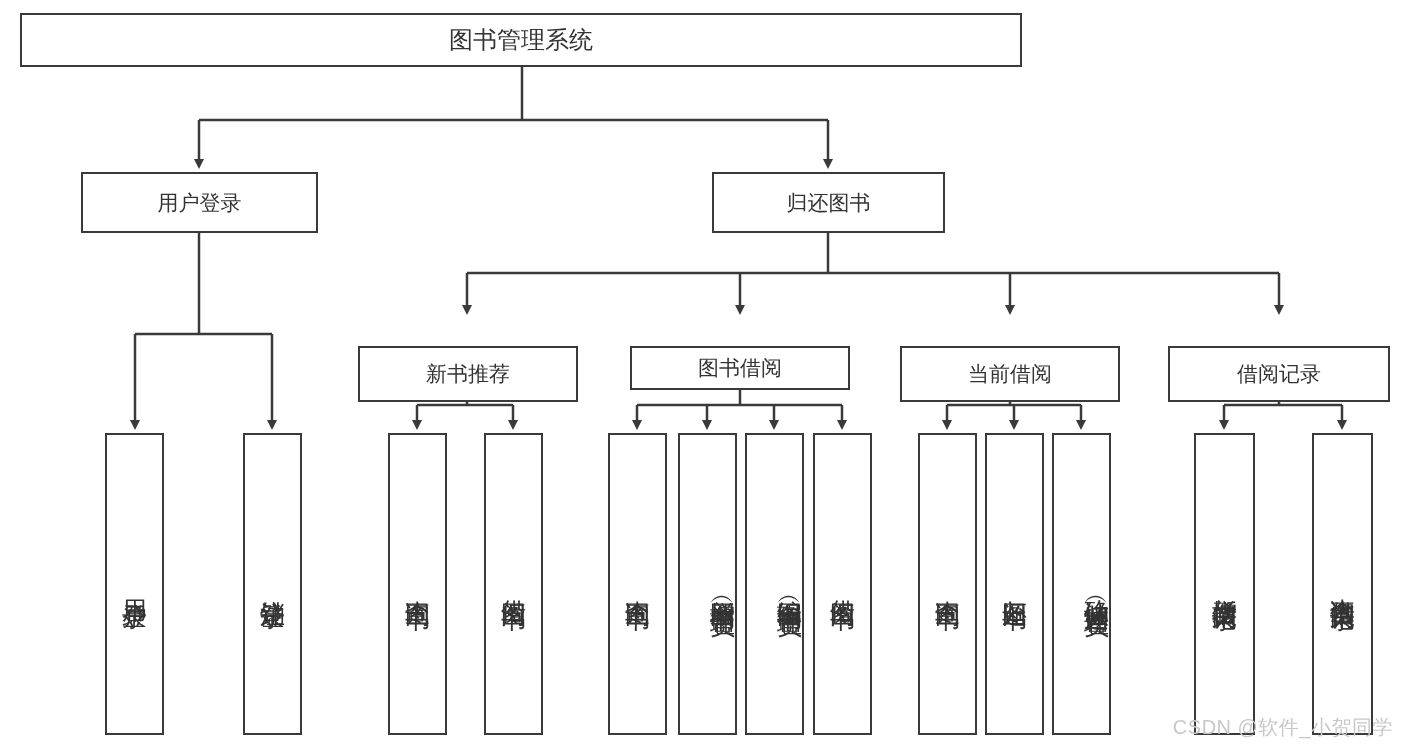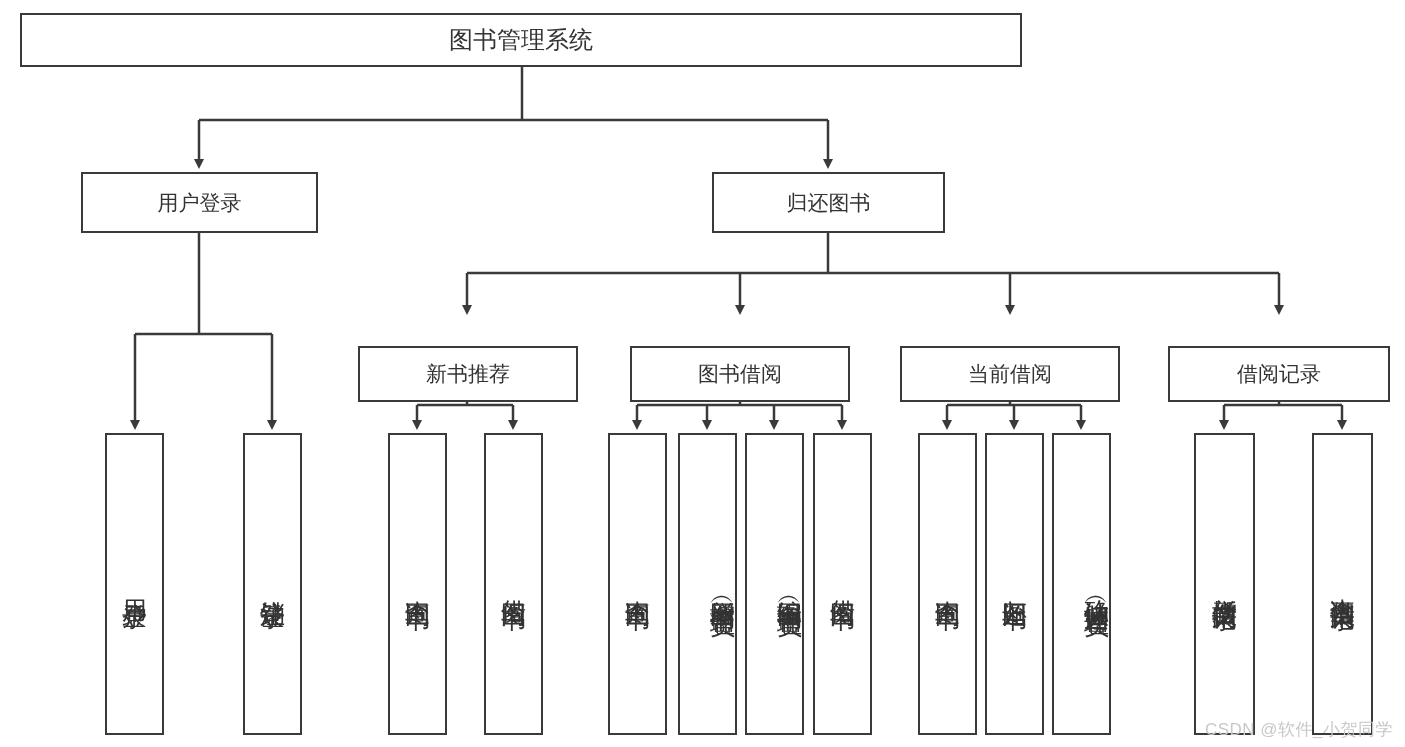--- a/index.html
+++ b/index.html
@@ -22,21 +22,21 @@
   .node.leaf{
     writing-mode:vertical-rl;text-orientation:upright;
     font-size:25px;letter-spacing:2px;
     align-items:flex-start;justify-content:center;
     padding-top:10px;line-height:1.0;
   }
   .node.leaf.centered{align-items:center;padding-top:0;}
   svg.wires{position:absolute;left:0;top:0;width:1405px;height:747px;pointer-events:none;}
   .watermark{
     position:absolute;right:12px;bottom:6px;
-    font-size:17px;color:#c8c8c8;white-space:nowrap;
+    font-size:20px;color:#c8c8c8;white-space:nowrap;
     letter-spacing:0.5px;
   }
 </style>
 </head>
 <body>
 
 <div id="diagram">
   <svg class="wires" viewBox="0 0 1405 747">
     <defs>
       <marker id="arrow" markerWidth="12" markerHeight="12" refX="1" refY="5" orient="auto" markerUnits="userSpaceOnUse">
@@ -86,21 +86,21 @@
       <path d="M1342,405 L1342,421" marker-end="url(#arrow)"></path>
     </g>
   </svg>
 
   <div class="node root" style="left:20px;top:13px;width:1002px;height:54px;">图书管理系统</div>
 
   <div class="node lvl2" style="left:81px;top:172px;width:237px;height:61px;">用户登录</div>
   <div class="node lvl2" style="left:712px;top:172px;width:233px;height:61px;">归还图书</div>
 
   <div class="node lvl3" style="left:358px;top:318px;width:220px;height:56px;">新书推荐</div>
-  <div class="node lvl3" style="left:630px;top:318px;width:220px;height:56px;">图书借阅</div>
+  <div class="node lvl3" style="left:630px;top:318px;width:220px;height:44px;">图书借阅</div>
   <div class="node lvl3" style="left:900px;top:318px;width:220px;height:56px;">当前借阅</div>
   <div class="node lvl3" style="left:1168px;top:318px;width:222px;height:56px;">借阅记录</div>
 
   <div class="node leaf centered" style="left:105px;top:433px;width:59px;height:302px;">用户登录</div>
   <div class="node leaf centered" style="left:243px;top:433px;width:59px;height:302px;">注销登录</div>
   <div class="node leaf centered" style="left:388px;top:433px;width:59px;height:302px;">查询图书</div>
   <div class="node leaf centered" style="left:484px;top:433px;width:59px;height:302px;">借阅图书</div>
 
   <div class="node leaf centered" style="left:608px;top:433px;width:59px;height:302px;">查询图书</div>
   <div class="node leaf" style="left:678px;top:433px;width:59px;height:302px;">新增图书（管理员）</div>

